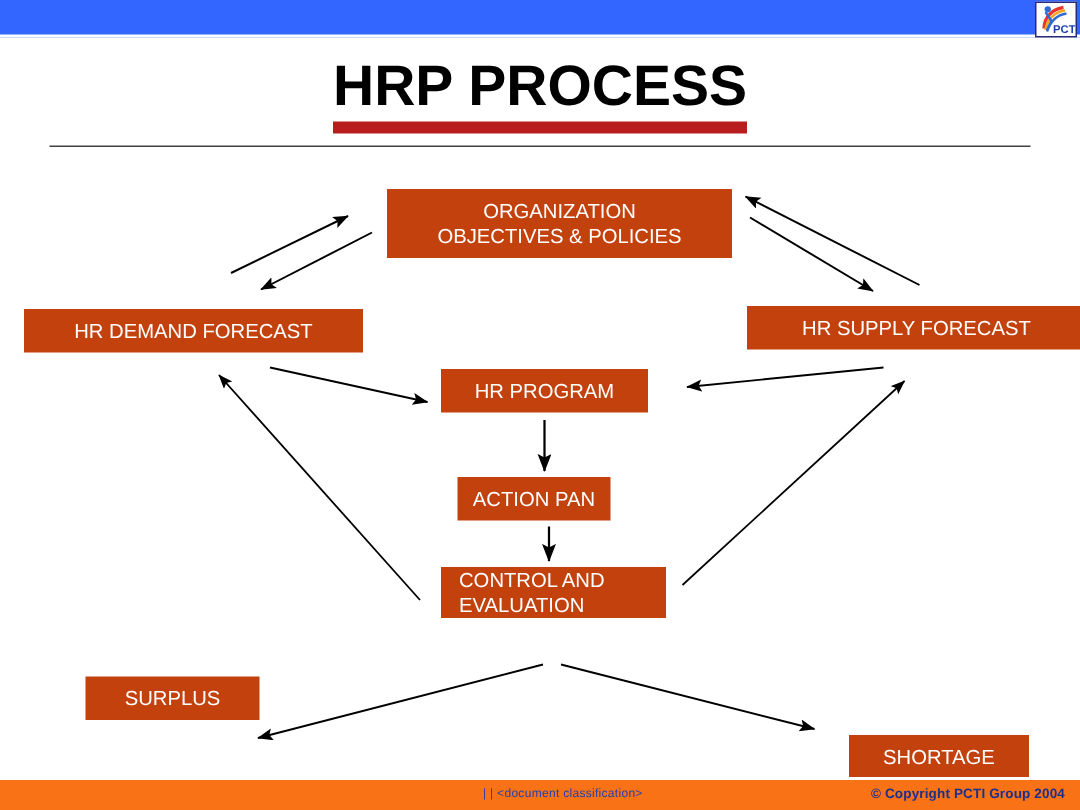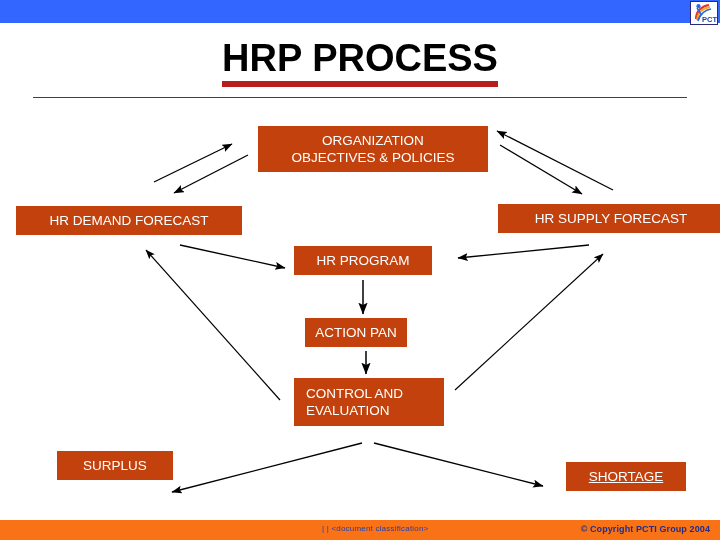--- a/index.html
+++ b/index.html
@@ -41,21 +41,21 @@
     left: 0; top: 36px;
     width: 720px;
     text-align: center;
     font-size: 38px;
     font-weight: bold;
     color: #000000;
     letter-spacing: 0px;
     line-height: 44px;
   }
   #slide-title span {
-    border-bottom: 6px solid #b91c1c;
+    border-bottom: 8px solid #b91c1c;
     padding-bottom: 2px;
   }
   #title-rule {
     position: absolute;
     left: 33px; top: 97px;
     width: 654px;
     height: 0;
     border-top: 1px solid #404040;
   }
 
@@ -85,24 +85,24 @@
     box-sizing: border-box;
     padding: 2px 8px;
     white-space: pre-line;
   }
 
   #node-organization { left: 258px; top: 126px; width: 230px; height: 46px; }
   #node-demand       { left: 16px;  top: 206px; width: 226px; height: 29px; }
   #node-supply       { left: 498px; top: 204px; width: 226px; height: 29px; }
   #node-program      { left: 294px; top: 246px; width: 138px; height: 29px; }
   #node-action       { left: 305px; top: 318px; width: 102px; height: 29px; }
-  #node-control      { left: 294px; top: 378px; width: 150px; height: 48px;
+  #node-control      { left: 294px; top: 378px; width: 150px; height: 34px;
                        text-align: left; justify-content: flex-start; padding-left: 12px; }
   #node-surplus      { left: 57px;  top: 451px; width: 116px; height: 29px; }
-  #node-shortage     { left: 566px; top: 462px; width: 120px; height: 29px; text-decoration: underline; }
+  #node-shortage     { left: 566px; top: 490px; width: 120px; height: 29px; }
 
   
   #bottom-footer {
     position: absolute;
     left: 0; top: 518px;
     width: 720px;
     height: 22px;
     background: #f97316;
     border-top: 2px solid #ffffff;
     box-sizing: border-box;

